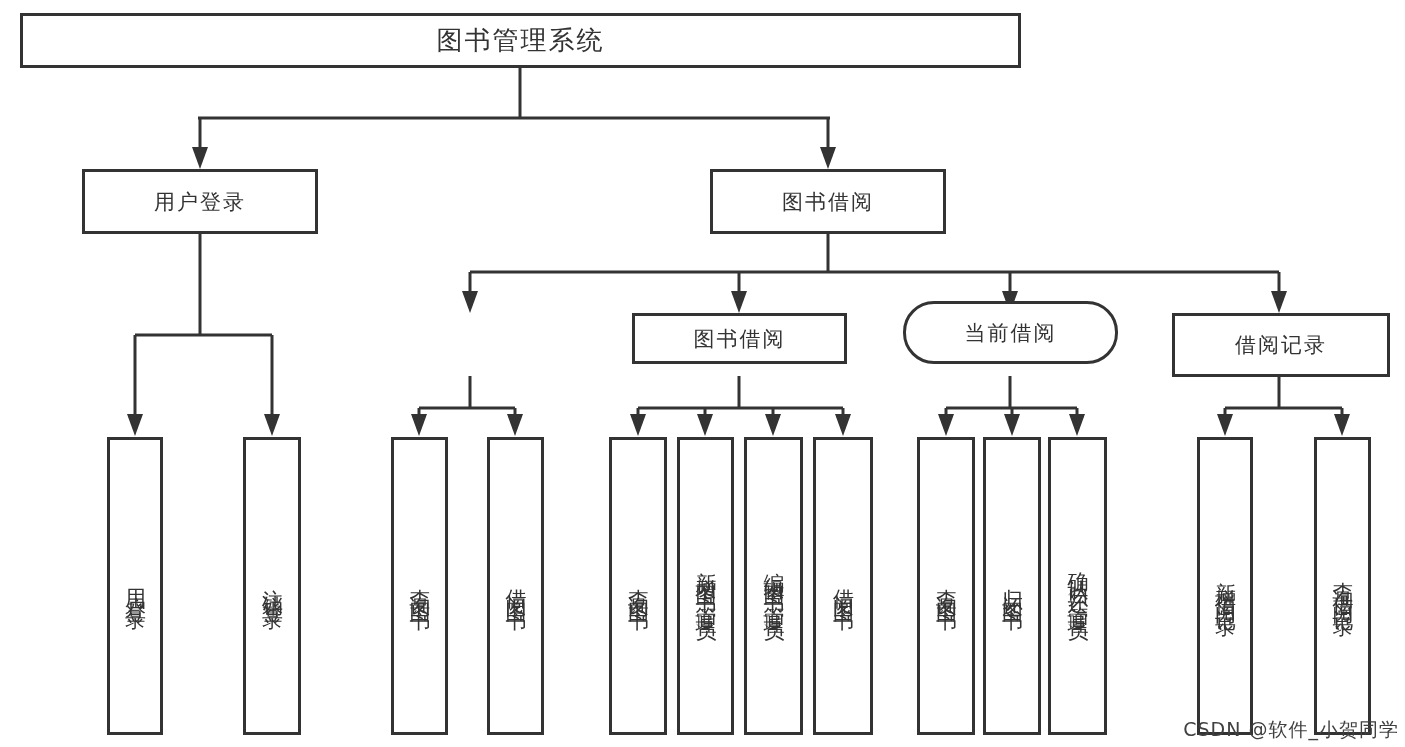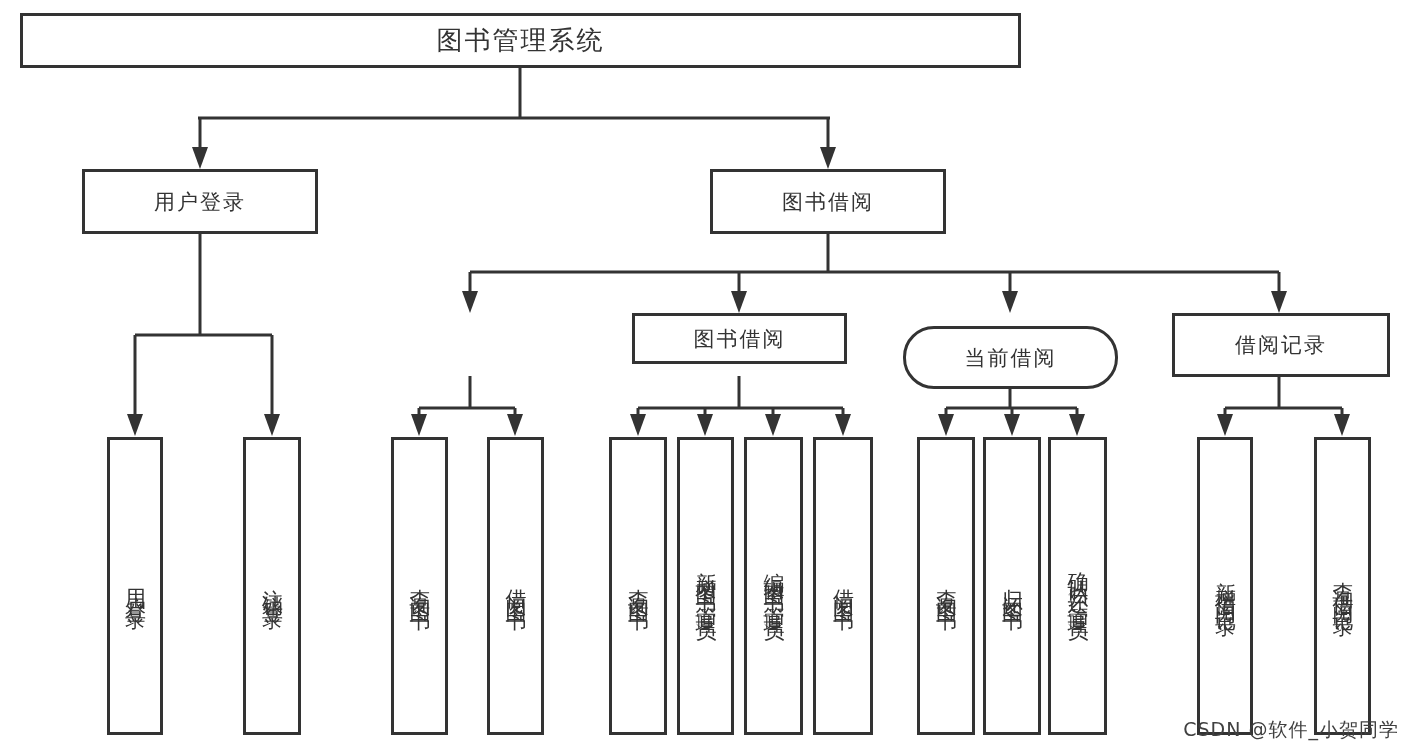--- a/index.html
+++ b/index.html
@@ -91,21 +91,21 @@
     <line x1="1342" y1="408" x2="1342" y2="418"></line>
     <polygon points="1334,414 1350,414 1342,436"></polygon>
   </svg>
 
   <div class="node hbox root" style="left:20px;top:13px;width:1001px;height:55px;">图书管理系统</div>
 
   <div class="node hbox" style="left:82px;top:169px;width:236px;height:65px;">用户登录</div>
   <div class="node hbox" style="left:710px;top:169px;width:236px;height:65px;">图书借阅</div>
 
   <div class="node hbox" style="left:632px;top:313px;width:215px;height:51px;">图书借阅</div>
-  <div class="node hbox" style="left:903px;top:326px;width:215px;height:63px;border-radius:31px;">当前借阅</div>
+  <div class="node hbox" style="left:903px;top:301px;width:215px;height:63px;border-radius:31px;">当前借阅</div>
   <div class="node hbox" style="left:1172px;top:313px;width:218px;height:64px;">借阅记录</div>
 
   <div class="node vbox" style="left:107px;top:437px;width:56px;height:298px;">用户登录</div>
   <div class="node vbox" style="left:243px;top:437px;width:58px;height:298px;">注销登录</div>
 
   <div class="node vbox" style="left:391px;top:437px;width:57px;height:298px;">查询图书</div>
   <div class="node vbox" style="left:487px;top:437px;width:57px;height:298px;">借阅图书</div>
 
   <div class="node vbox" style="left:609px;top:437px;width:58px;height:298px;">查询图书</div>
   <div class="node vbox" style="left:677px;top:437px;width:57px;height:298px;">新增图书（管理员）</div>

